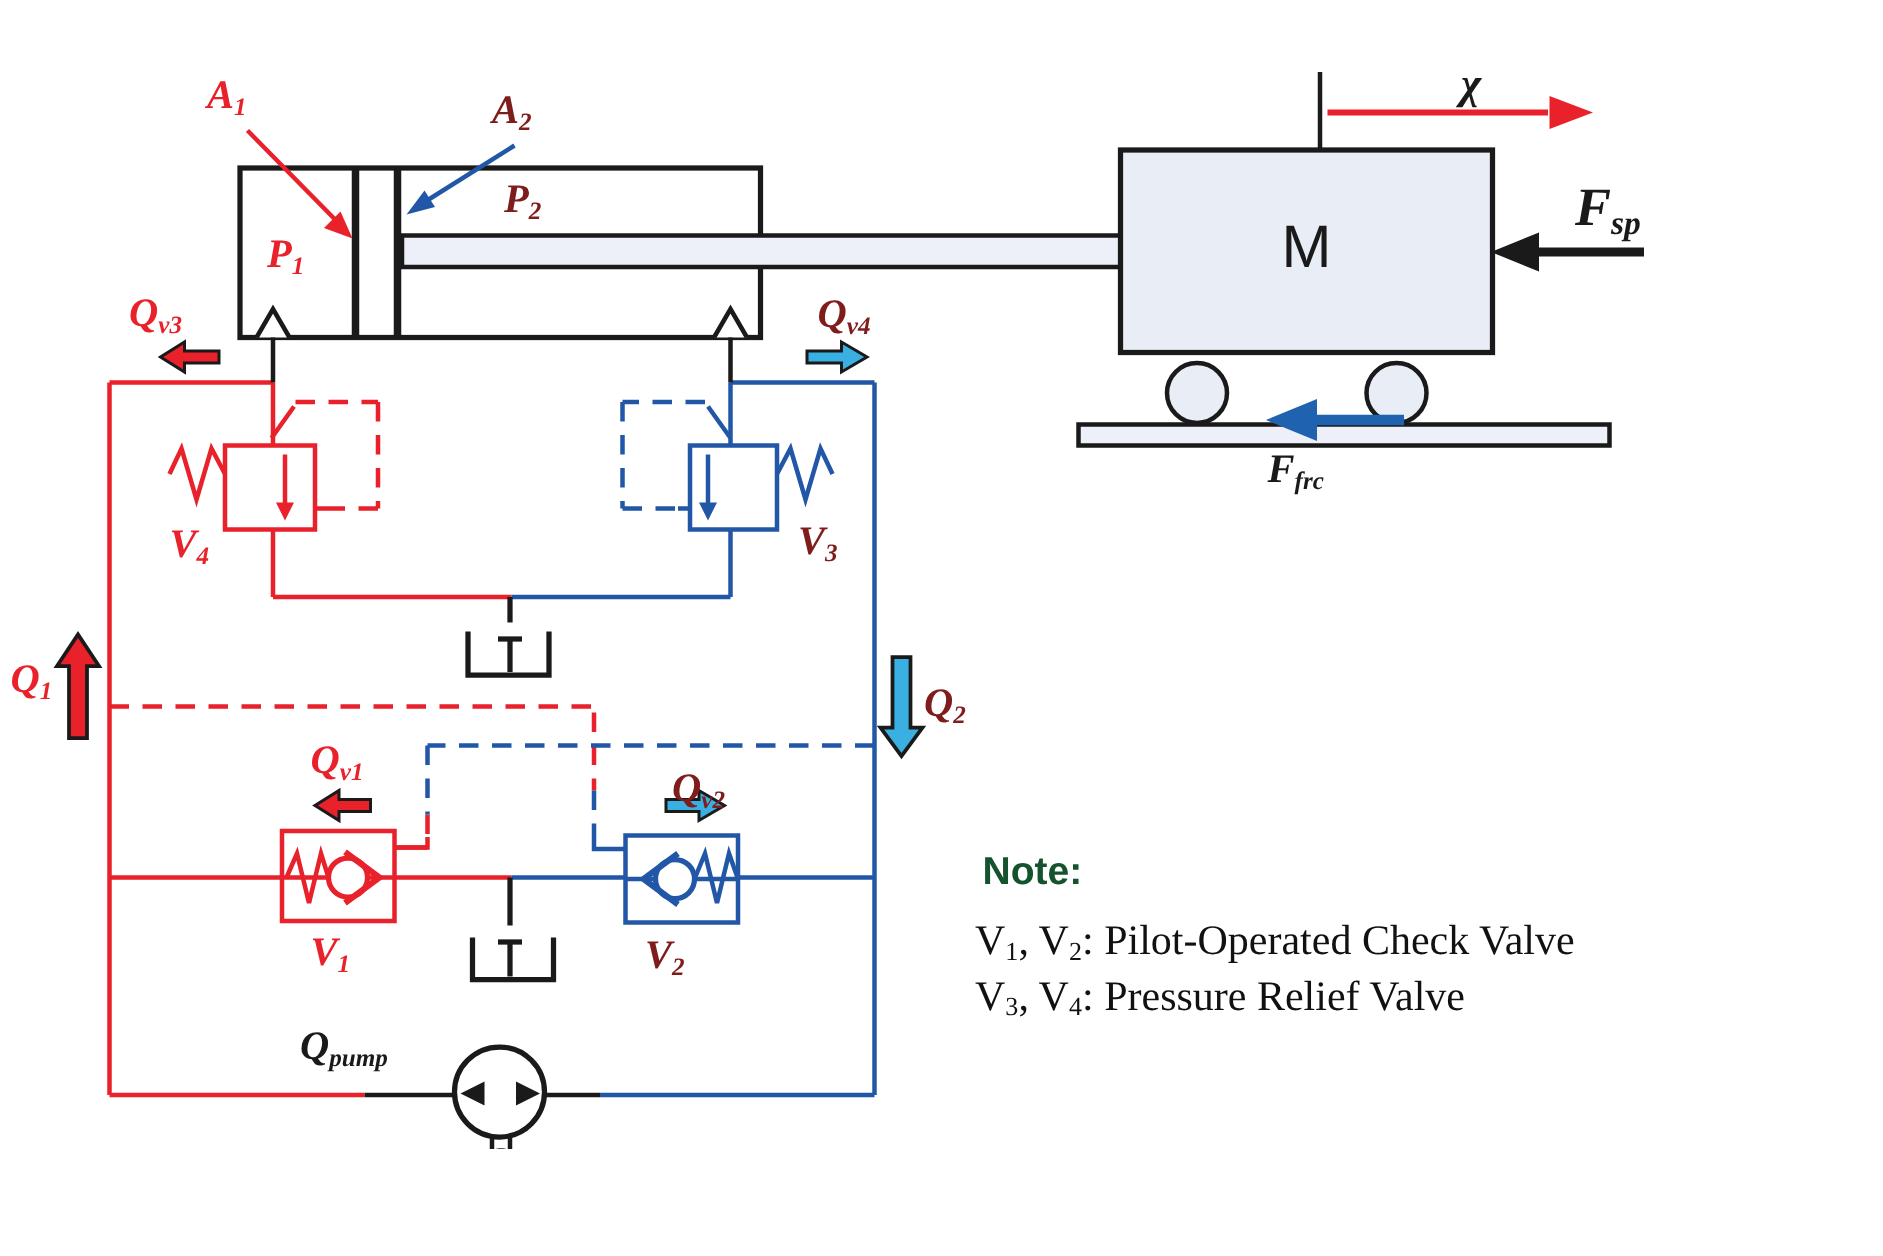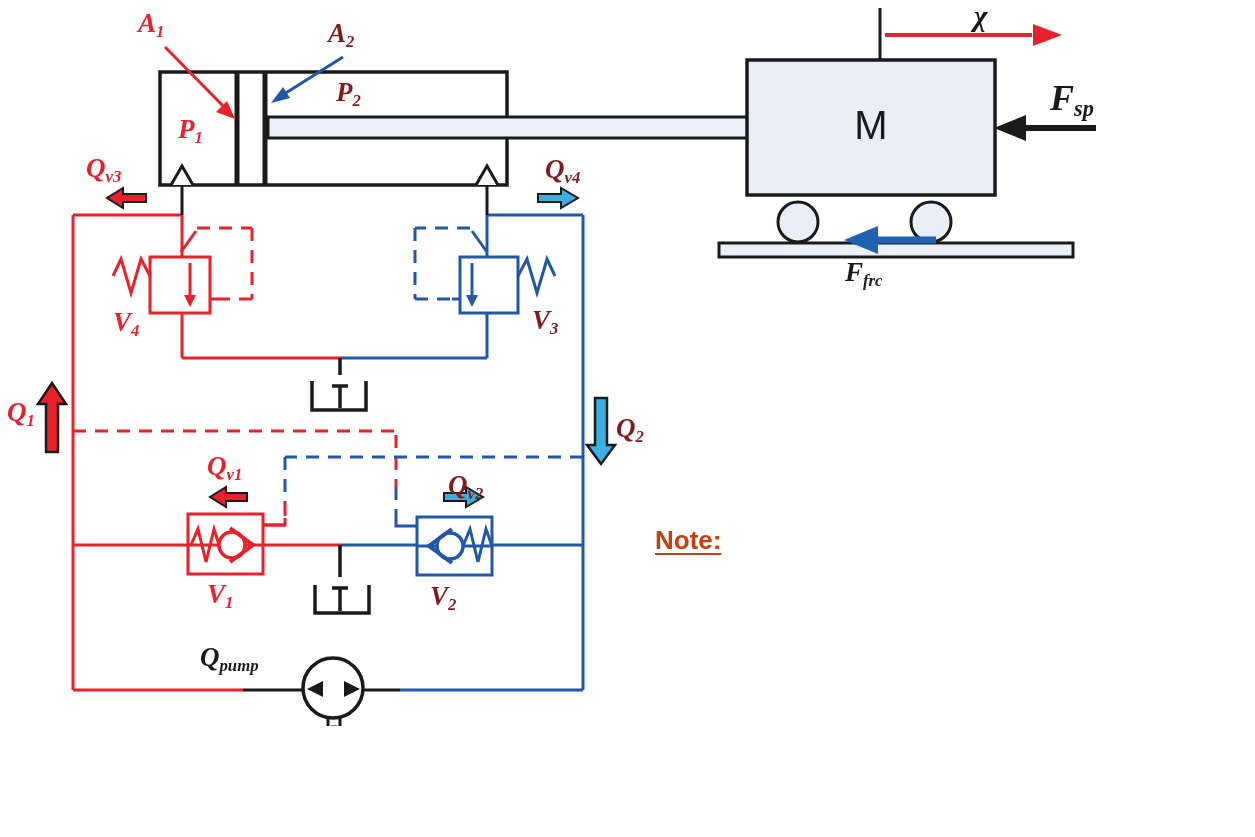--- a/index.html
+++ b/index.html
@@ -1,30 +1,30 @@
 <!DOCTYPE html>
 <html><head>
 <meta charset="utf-8">
 <style>
   html,body{margin:0;padding:0;background:#ffffff;}
   #stage{position:relative;width:1255px;height:726px;background:#ffffff;overflow:hidden;
-         font-family:"Liberation Serif","DejaVu Serif",serif;}
+         font-family:"Liberation Serif","DejaVu Serif",serif;margin-top:40px;}
   #art{position:absolute;left:0;top:0;}
   .lbl{position:absolute;line-height:1;white-space:nowrap;
        font-family:"Liberation Serif","DejaVu Serif",serif;
        font-weight:bold;font-style:italic;font-size:27px;}
   .lbl .s{font-size:0.62em;vertical-align:-0.28em;}
   .red{color:#e8212b;}
   .blue{color:#7f1d1d;}
   .blk{color:#1a1a1a;}
   .plain{font-style:normal;font-weight:normal;font-family:"Liberation Sans","DejaVu Sans",sans-serif;}
   .mass-label{font-size:40px;text-align:center;}
   .motor-label{font-size:29px;text-align:center;}
   .note-title{position:absolute;font:bold 26px "Liberation Sans","DejaVu Sans",sans-serif;
-              color:#c2410c;text-decoration:underline;text-underline-offset:4px;}
+              color:#14532d;text-underline-offset:4px;}
   .note-line{position:absolute;font-size:28px;color:#111;line-height:1.2;white-space:nowrap;}
   .note-line .nsub{font-size:0.62em;vertical-align:-0.22em;}
   .note-line .nit{font-style:italic;}
 </style>
 </head>
 <body>
 
 <div id="stage">
 
 <svg id="art" width="1255" height="837" viewBox="0 0 1255 837">
@@ -219,14 +219,16 @@
 
 <div class="lbl blk" style="left:974px;top:2px;font-size:29px;"><span>χ</span></div>
 <div class="lbl blk" style="left:1050px;top:80px;font-size:36px;"><span class="b">F</span><span class="s">sp</span></div>
 <div class="lbl blk" style="left:845px;top:259px;font-size:27px;"><span class="b">F</span><span class="s">frc</span></div>
 <div class="lbl blk" style="left:369px;top:729px;font-size:29px;"><span>ω</span></div>
 
 <div class="lbl blk plain mass-label" style="left:747px;top:105px;width:248px;"><span>M</span></div>
 <div class="lbl blk plain motor-label" style="left:183px;top:787px;width:57px;"><span>M</span></div>
 
 <div class="note-title" style="left:655px;top:525px;">Note:</div>
+<div class="note-line" style="left:650px;top:571px;"><span>V</span><span class="nsub">1</span><span>, V</span><span class="nsub">2</span><span>: Pilot-Operated Check Valve</span></div>
+<div class="note-line" style="left:650px;top:608px;"><span>V</span><span class="nsub">3</span><span>, V</span><span class="nsub">4</span><span>: Pressure Relief Valve</span></div>
 
 </div>
 
 </body></html>

